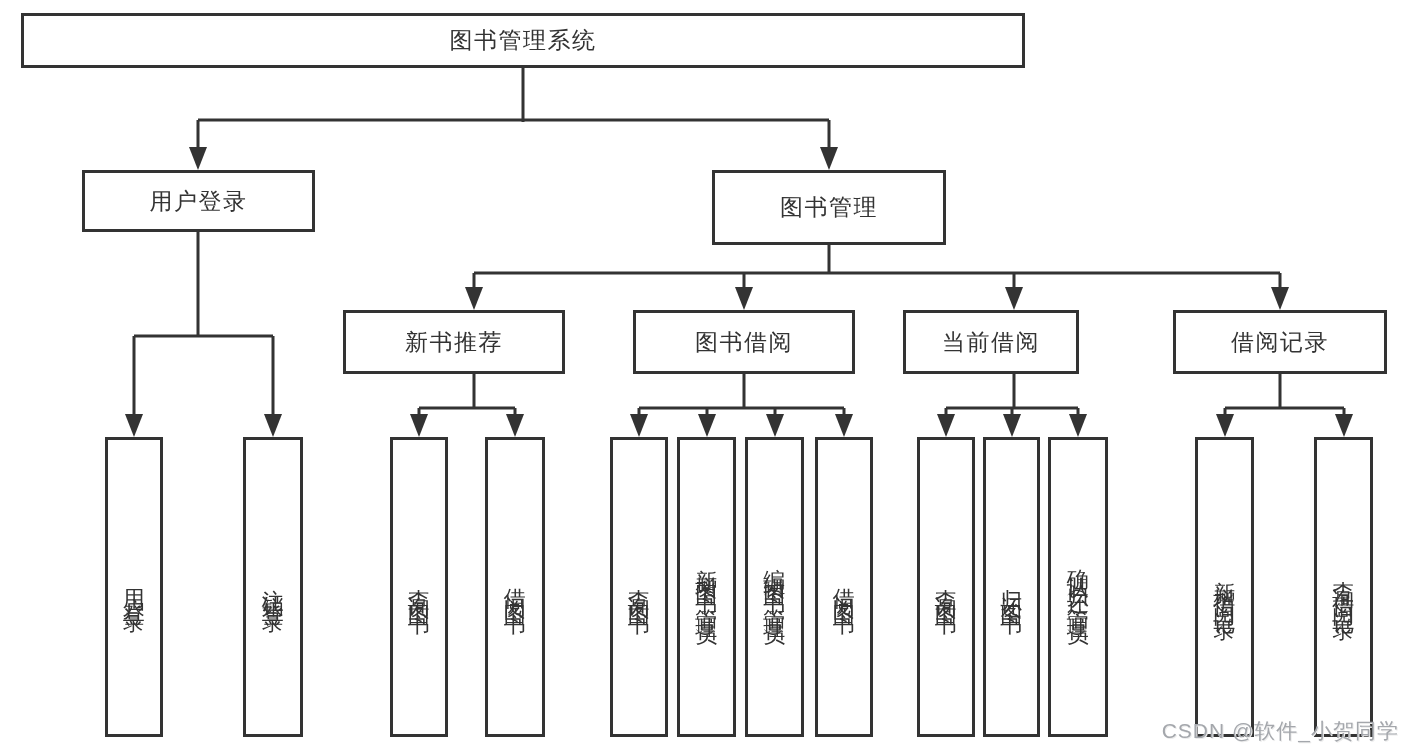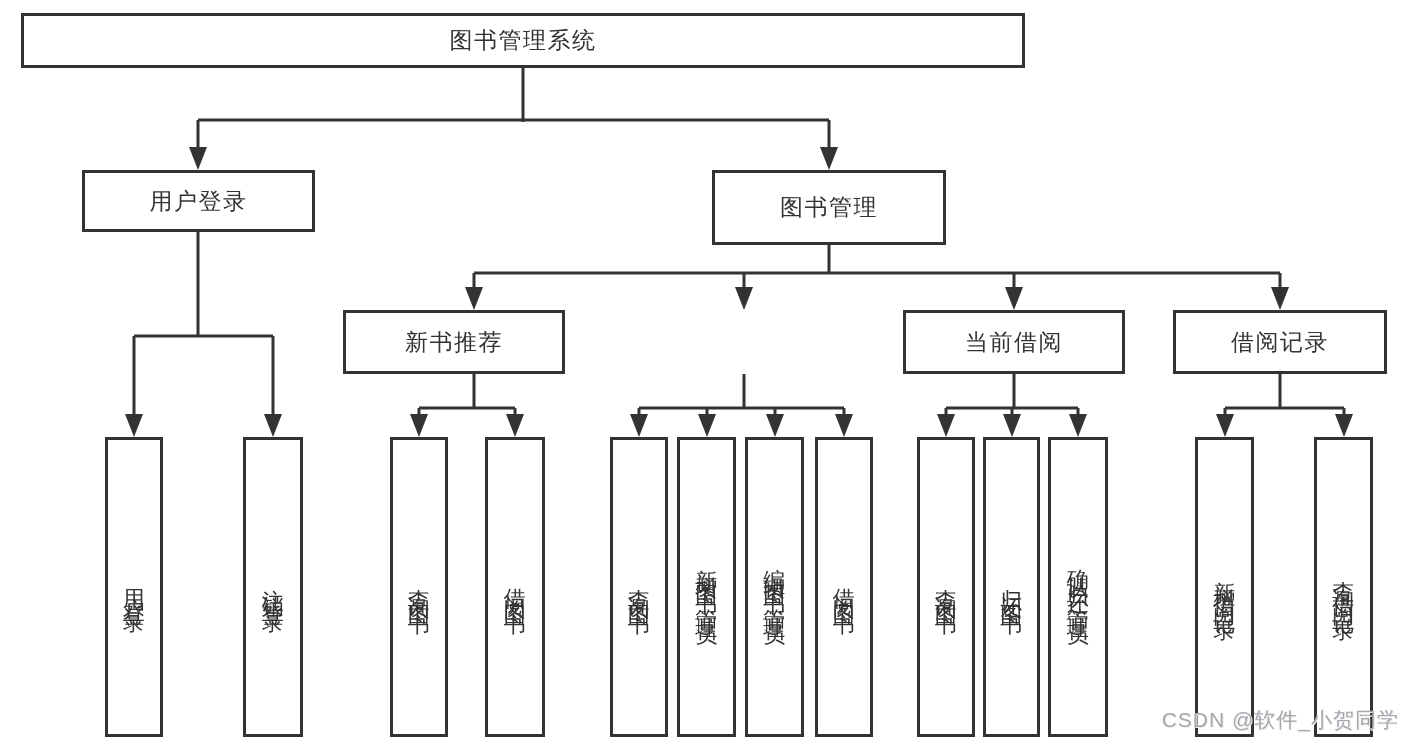--- a/index.html
+++ b/index.html
@@ -6,21 +6,21 @@
   body{width:1405px;height:747px;position:relative;overflow:hidden;
        font-family:"Liberation Sans",sans-serif;}
   .canvas{position:absolute;inset:0;width:1405px;height:747px;}
   .wires{position:absolute;left:0;top:0;}
   .box{position:absolute;box-sizing:border-box;border:3px solid #333333;background:#ffffff;
        display:flex;align-items:center;justify-content:center;color:#333333;}
   .box .label{white-space:nowrap;}
   .h .label{font-size:23px;letter-spacing:1.5px;}
   .v .label{writing-mode:vertical-rl;text-orientation:mixed;font-size:22px;
             letter-spacing:8px;line-height:1.15;}
-  .watermark{position:absolute;right:6px;bottom:13px;font-size:21px;color:#a4a7ac;
+  .watermark{position:absolute;right:6px;bottom:2px;font-size:21px;color:#a4a7ac;
              letter-spacing:1px;text-shadow:1px 1px 0 #ececec;}
 </style>
 </head>
 <body>
 
 <div class="canvas">
 
   <svg class="wires" width="1405" height="747" viewBox="0 0 1405 747">
     <path d="M523 68 V122
              M198 120 H829
@@ -65,21 +65,24 @@
   <div class="box h" style="left:82px;top:170px;width:233px;height:62px">
     <span class="label">用户登录</span>
   </div>
   <div class="box h" style="left:712px;top:170px;width:234px;height:75px">
     <span class="label">图书管理</span>
   </div>
 
   <div class="box h" style="left:343px;top:310px;width:222px;height:64px">
     <span class="label">新书推荐</span>
   </div>
-  <div class="box h" style="left:903px;top:310px;width:222px;height:64px">
+  <div class="box h" style="left:633px;top:310px;width:222px;height:64px">
+    <span class="label">图书借阅</span>
+  </div>
+  <div class="box h" style="left:903px;top:310px;width:176px;height:64px">
     <span class="label">当前借阅</span>
   </div>
   <div class="box h" style="left:1173px;top:310px;width:214px;height:64px">
     <span class="label">借阅记录</span>
   </div>
 
   <div class="box v" style="left:105px;top:437px;width:58px;height:300px">
     <span class="label">用户登录</span>
   </div>
   <div class="box v" style="left:243px;top:437px;width:60px;height:300px">

